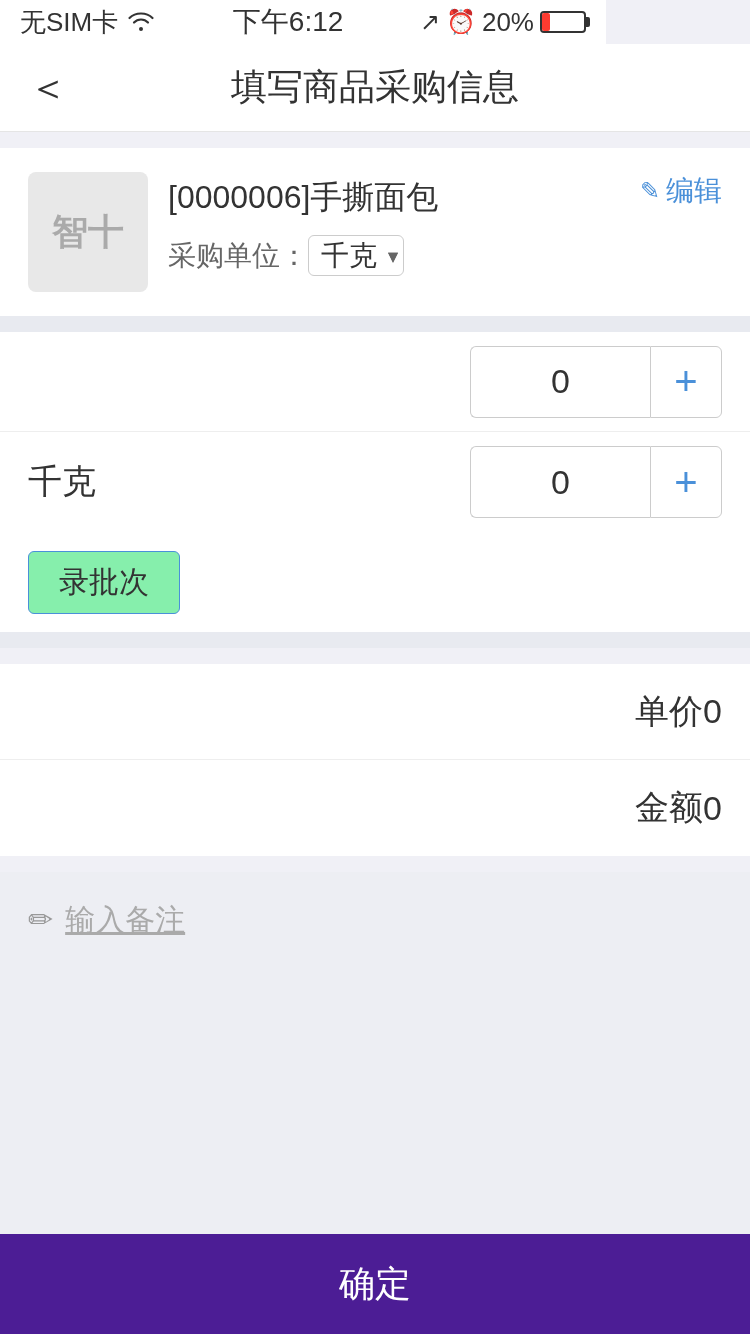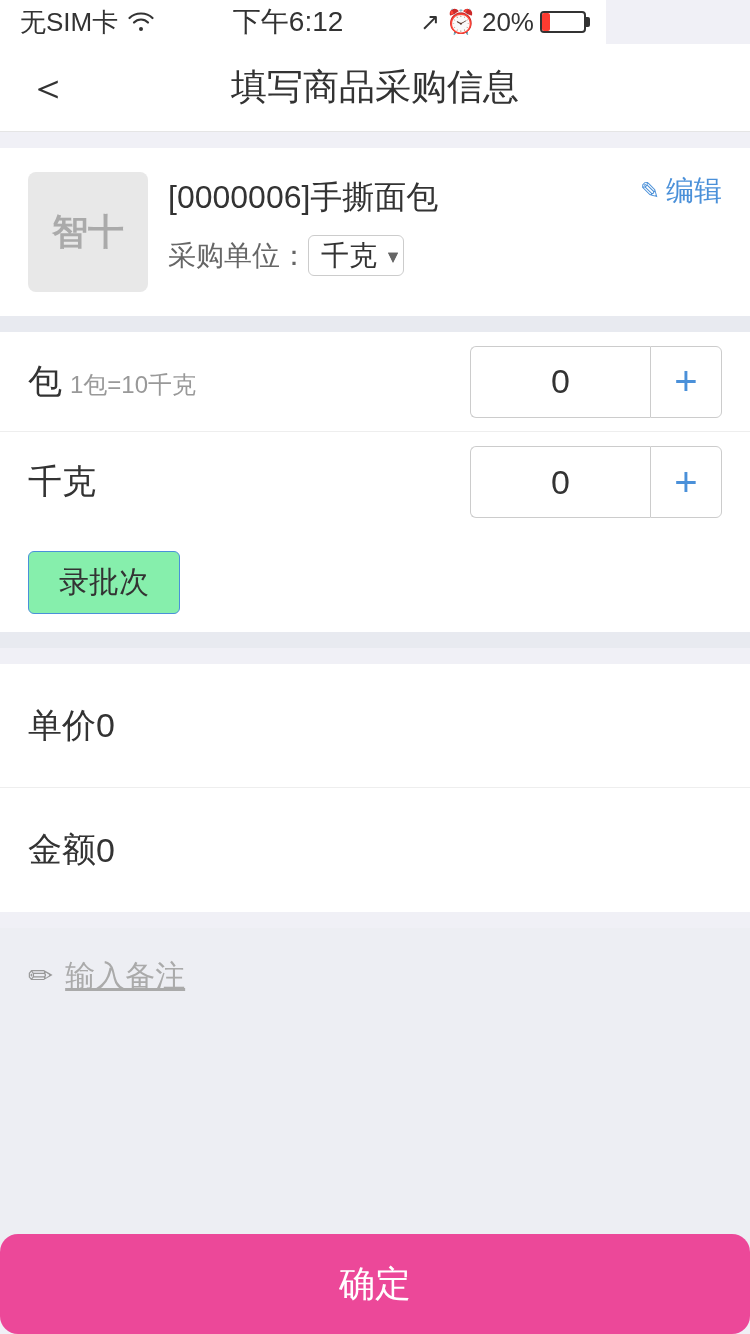--- a/index.html
+++ b/index.html
@@ -235,23 +235,23 @@
     }
 
     
     .info-section {
       background: #fff;
       margin-top: 16px;
     }
     .info-row {
       display: flex;
       align-items: center;
-      justify-content: flex-start;
+      justify-content: flex-end;
       padding: 0 28px;
-      height: 124px;
+      height: 96px;
       border-bottom: 1px solid #eee;
     }
     .info-row:last-child { border-bottom: none; }
     .info-label {
       font-size: 34px;
       color: #333;
     }
     .info-value {
       font-size: 34px;
       color: #333;
@@ -284,26 +284,25 @@
       background: #edeef3;
     }
 
     
     .confirm-btn-wrap {
       position: fixed;
       bottom: 0;
       left: 0;
       width: 750px;
       height: 100px;
-      background: #ec4899;
+      background: #4c1d95;
       display: flex;
       align-items: center;
       justify-content: center;
       cursor: pointer;
-      border-radius: 18px;
     }
     .confirm-btn-text {
       font-size: 36px;
       color: #fff;
       font-weight: 500;
     }
   </style>
 </head>
 <body>
 
@@ -352,23 +351,20 @@
     <span style="font-size:24px;">✎</span>
     <span>编辑</span>
   </div>
 </div>
 
 <div class="section-divider"></div>
 
 <div class="input-section">
 
   <div class="input-row">
-    <span class="input-label">
-      <span>包</span><span class="input-sublabel">1包=10千克</span>
-    </span>
     <div class="input-spacer"></div>
     <div class="qty-input-wrapper">
       <input class="qty-input" type="text" value="0" style="">
       <div class="qty-plus">+</div>
     </div>
   </div>
 
   <div class="input-row">
     <span class="input-label">千克</span>
     <div class="input-spacer"></div>

